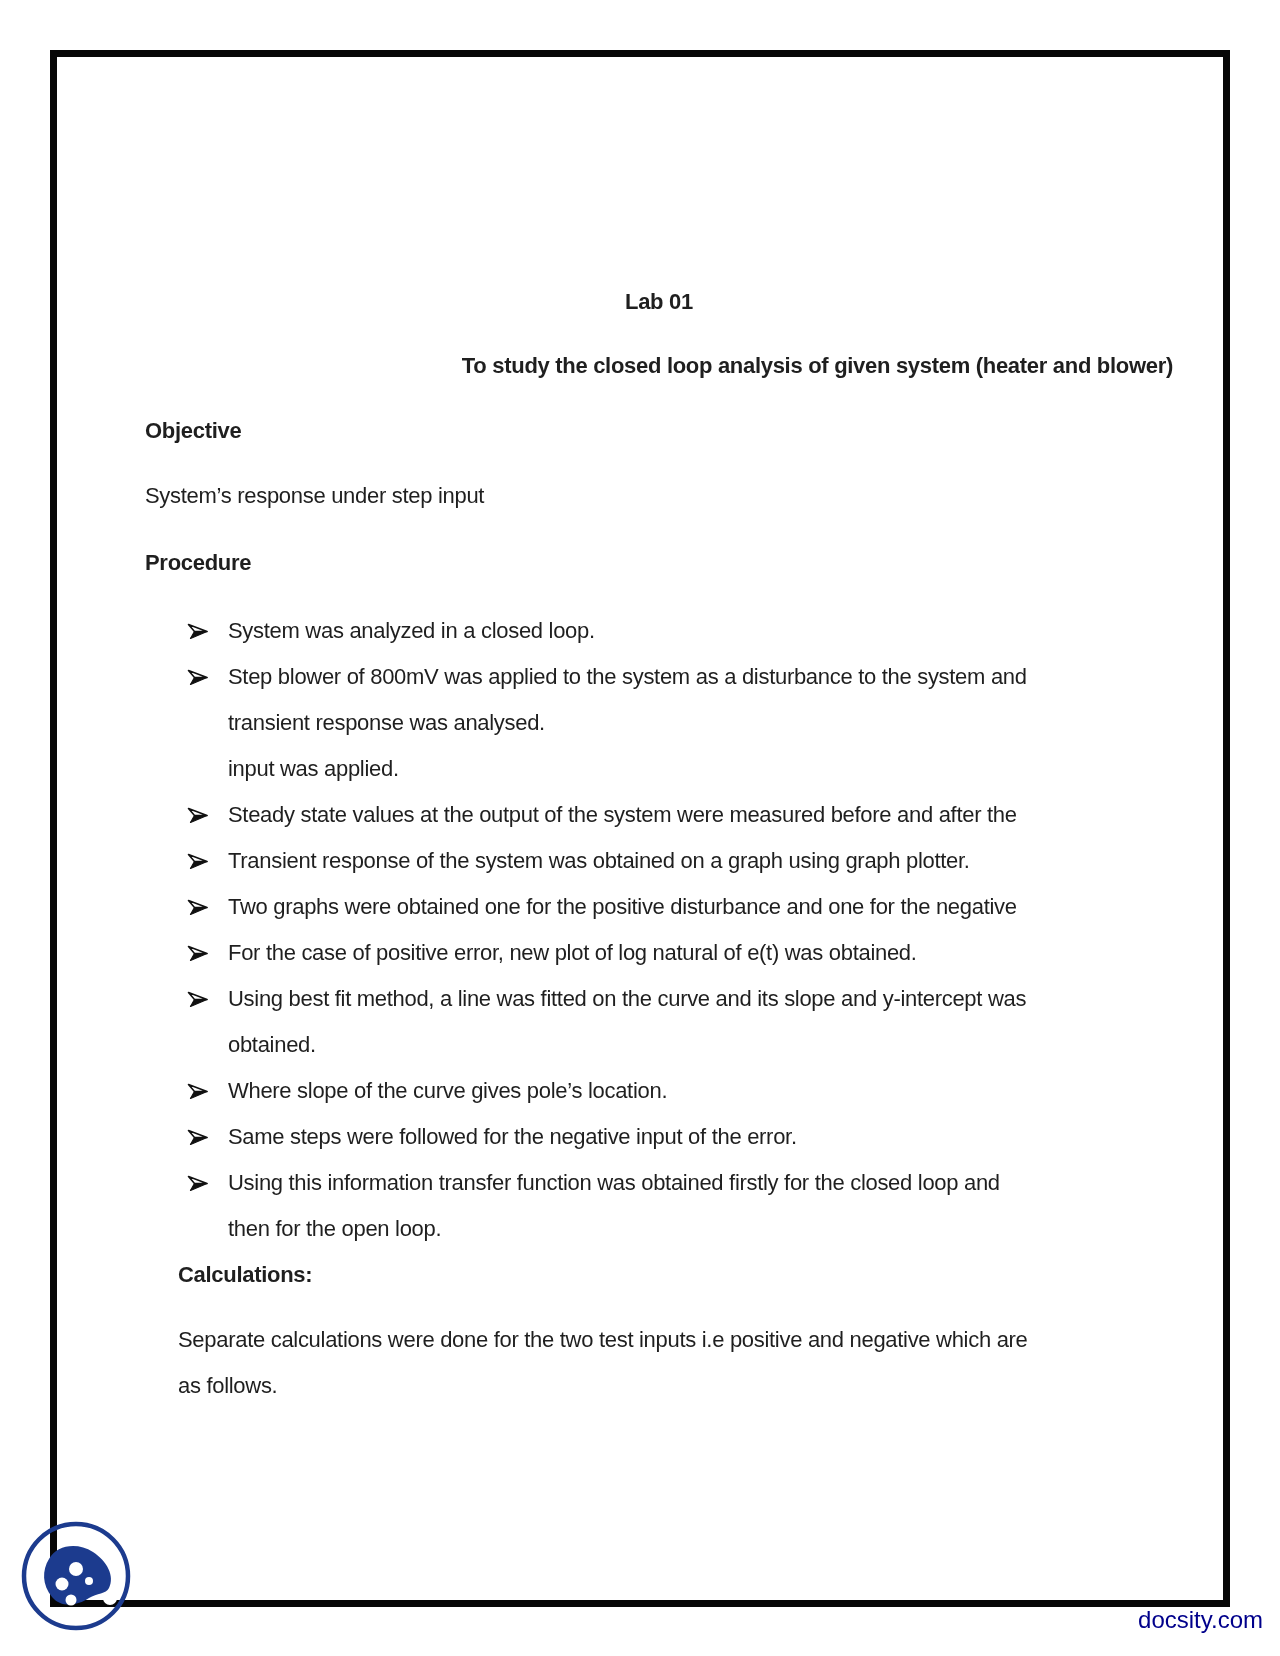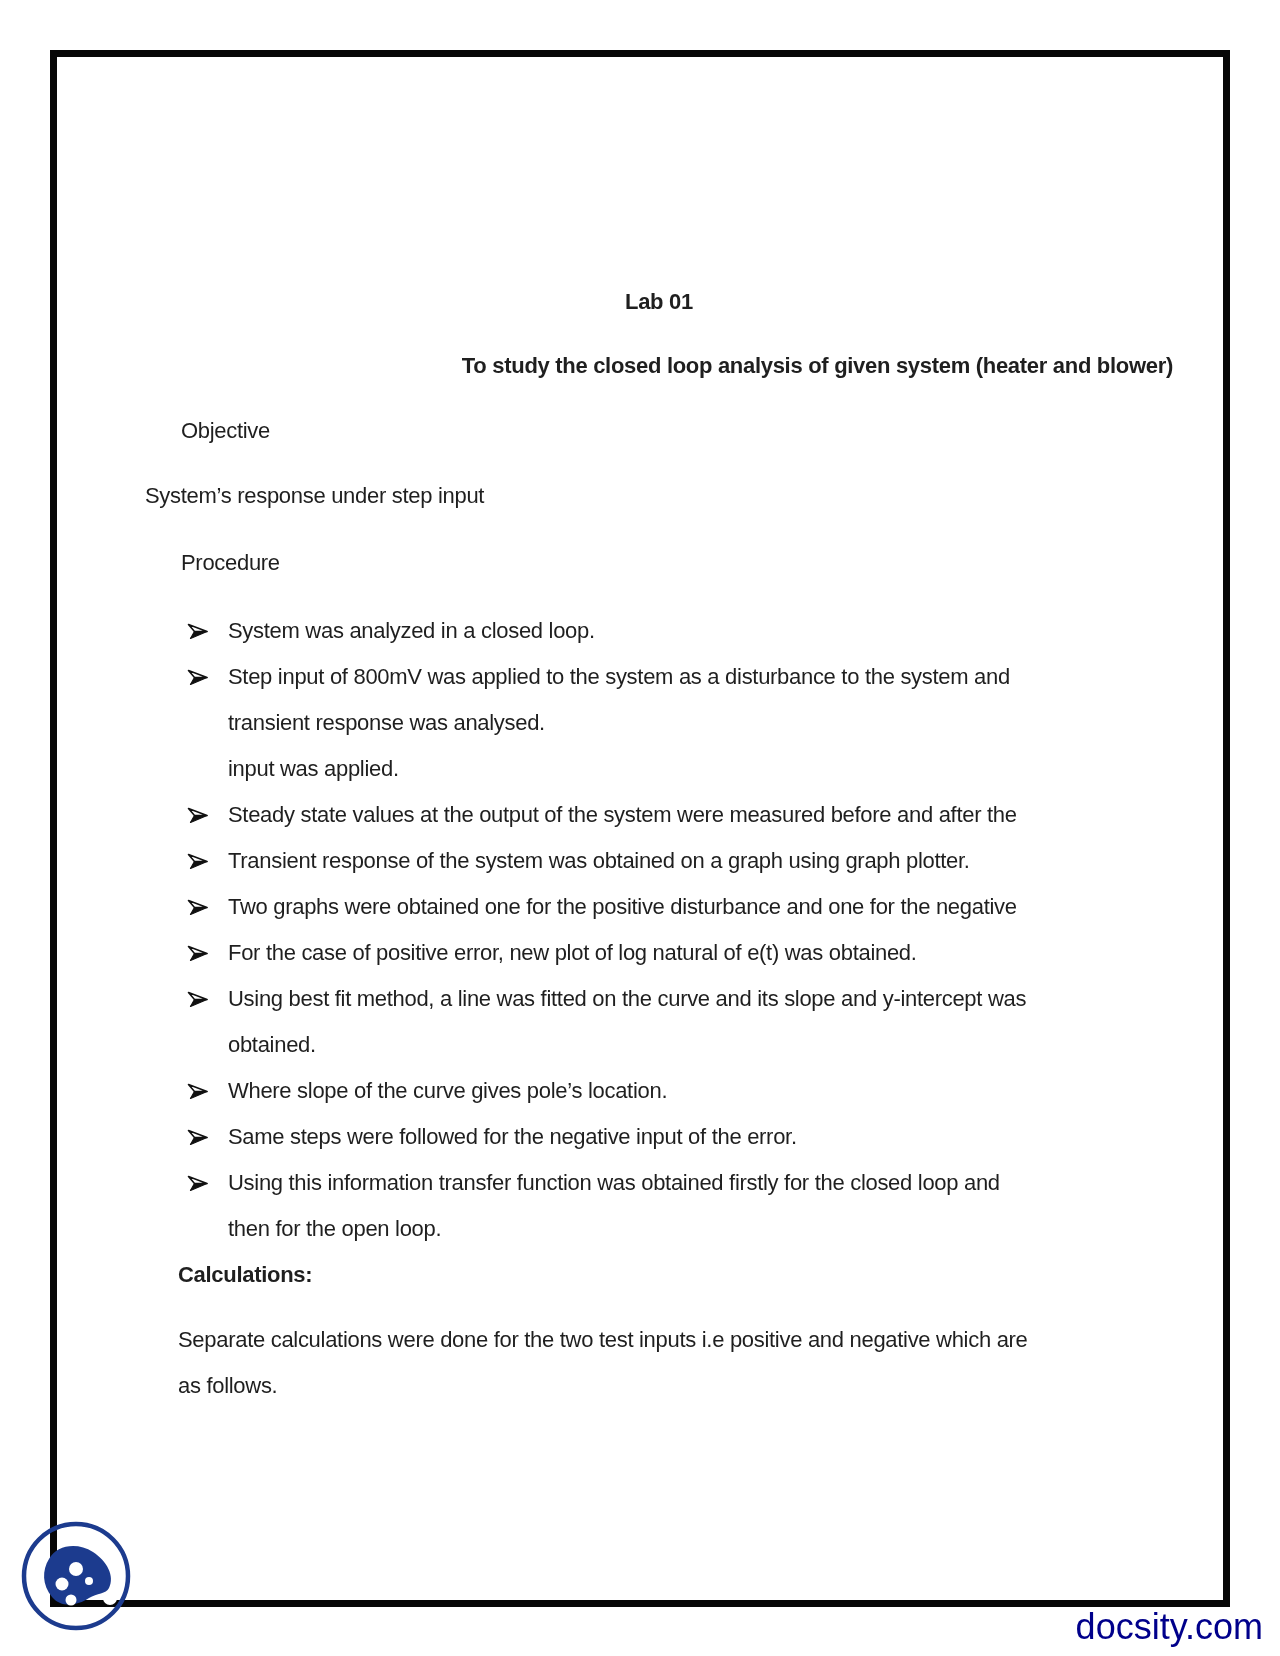--- a/index.html
+++ b/index.html
@@ -41,22 +41,21 @@
     text-align: center;
     font-weight: 700;
   }
   .main-heading {
     margin-top: 18px;
     font-weight: 700;
     text-align: right;
   }
   .sec-heading {
     margin-top: 19px;
-    font-weight: 400;
-    margin-left: 36px;
+    font-weight: 700;
   }
   .sec-heading.procedure {
     margin-top: 21px;
   }
   .body-line {
     margin-top: 19px;
   }
   .proc-list {
     margin-top: 22px;
   }
@@ -94,21 +93,21 @@
     top: 1518px;
     width: 116px;
     height: 116px;
     z-index: 5;
     cursor: pointer;
   }
   .credit {
     position: absolute;
     right: 17px;
     top: 1606px;
-    font-size: 36px;
+    font-size: 24px;
     color: #00008b;
     letter-spacing: 0;
     text-decoration: none;
     font-family: "Liberation Sans", "DejaVu Sans", sans-serif;
     cursor: pointer;
   }
 </style>
 </head>
 <body>
 
@@ -136,21 +135,21 @@
         </span>
       <span class="li-text">System was analyzed in a closed loop.</span>
     </div>
     <div class="li-row">
       <span class="li-marker">
           <svg width="23" height="21" viewBox="0 0 23 21">
             <path d="M2.5 3.5 L21 10.5 L8.5 10.5 Z" fill="#ffffff" stroke="#111111" stroke-width="1.6" stroke-linejoin="round"></path>
             <path d="M8.5 10.5 L21 10.5 L4.5 17.5 Z" fill="#111111" stroke="#111111" stroke-width="1.2" stroke-linejoin="round"></path>
           </svg>
         </span>
-      <span class="li-text">Step input of 800mV was applied to the system as a disturbance to the system and</span>
+      <span class="li-text">Step blower of 800mV was applied to the system as a disturbance to the system and</span>
     </div>
     <div class="li-row">
       <span class="li-marker"></span>
       <span class="li-text">transient response was analysed.</span>
     </div>
     <div class="li-row">
       <span class="li-marker"></span>
       <span class="li-text">input was applied.</span>
     </div>
     <div class="li-row">

